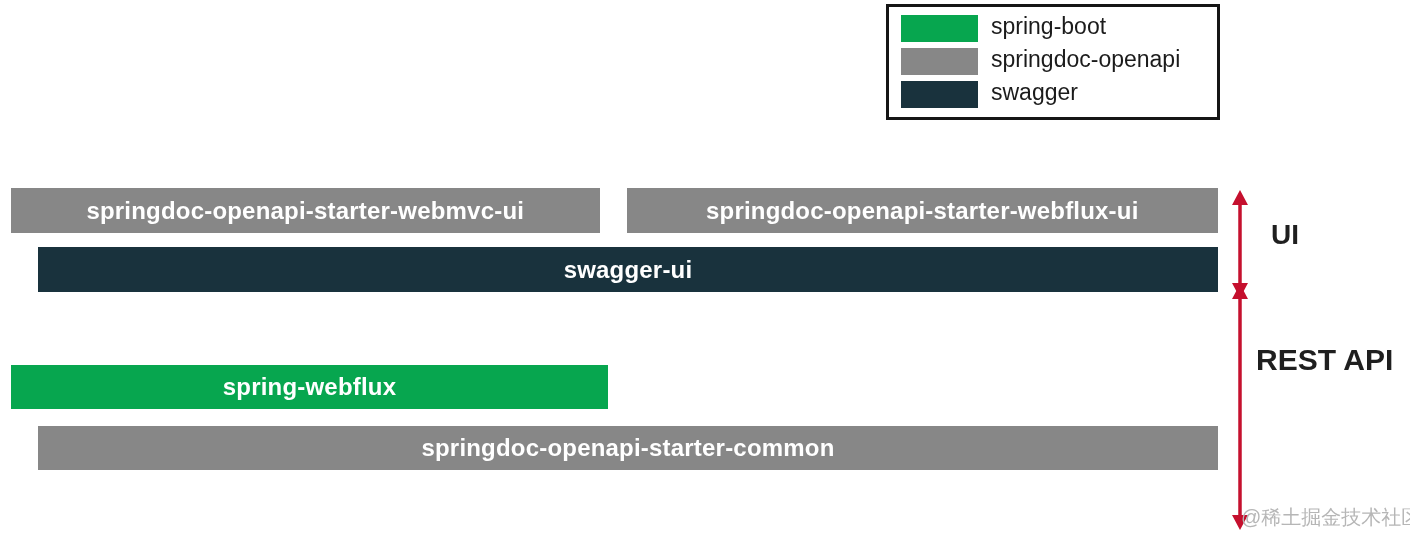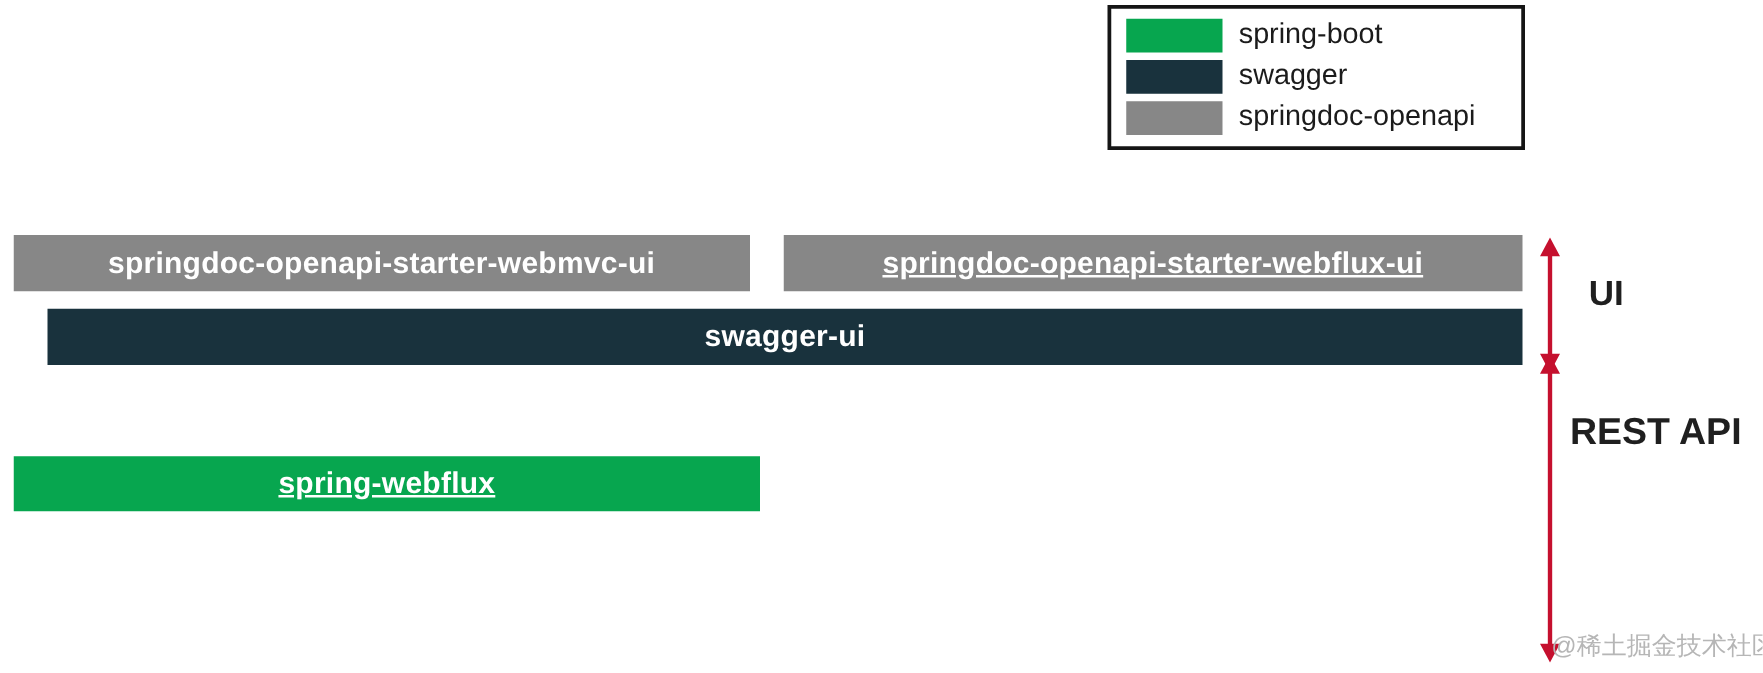--- a/index.html
+++ b/index.html
@@ -25,72 +25,75 @@
 
   
   .bars { position: absolute; left: 11px; top: 188px; width: 1207px; height: 340px; }
   .bar-row { position: absolute; left: 0; width: 100%; display: flex; gap: 27px; }
   .bar {
     color: #ffffff; font-weight: bold; font-size: 24px;
     display: flex; align-items: center; justify-content: center;
     letter-spacing: 0.2px; box-sizing: border-box;
   }
   .col1 { width: 594px; }
-  .col2 { width: 597px; text-decoration: underline; }
+  .col2 { width: 597px; }
   .full { width: 1207px; margin-left: 27px; }
   .h45 { height: 45px; }
   .h44 { height: 44px; }
   .bg-springdoc { background: var(--c-springdoc); }
   .bg-swagger   { background: var(--c-swagger); }
   .bg-spring    { background: var(--c-spring); }
 
   
   .arrow-svg { position: absolute; left: 1224px; top: 186px; width: 32px; height: 348px; }
   .arrow-svg line    { stroke: var(--c-arrow); stroke-width: 3.5; }
   .arrow-svg polygon { fill: var(--c-arrow); }
   .side-label { position: absolute; font-weight: bold; color: #1f1f1f; line-height: 1; }
   .ui-label   { left: 1271px; top: 221px; font-size: 28px; }
-  .rest-label { left: 1256px; top: 331px; font-size: 30px; }
+  .rest-label { left: 1256px; top: 345px; font-size: 30px; }
 
   
   .watermark {
     position: absolute; left: 1241px; top: 505px;
     font-size: 20px; color: #b6b6b6; white-space: nowrap; line-height: 1.2;
   }
 </style>
 </head>
 <body>
 
 <div class="legend">
   <div class="legend-row">
     <span class="swatch bg-spring"></span>
     <span class="legend-label">spring-boot</span>
   </div>
   <div class="legend-row">
+    <span class="swatch bg-springdoc"></span>
+    <span class="legend-label">springdoc-openapi</span>
+  </div>
+  <div class="legend-row">
     <span class="swatch bg-swagger"></span>
     <span class="legend-label">swagger</span>
-  </div>
-  <div class="legend-row">
-    <span class="swatch bg-springdoc"></span>
-    <span class="legend-label">springdoc-openapi</span>
   </div>
 </div>
 
 <div class="bars">
   <div class="bar-row" style="top:0px">
     <div class="bar col1 h45 bg-springdoc">springdoc-openapi-starter-webmvc-ui</div>
     <div class="bar col2 h45 bg-springdoc">springdoc-openapi-starter-webflux-ui</div>
   </div>
   <div class="bar-row" style="top:59px">
     <div class="bar full h45 bg-swagger">swagger-ui</div>
   </div>
   <div class="bar-row" style="top:116px">
   </div>
   <div class="bar-row" style="top:177px">
     <div class="bar col2 h44 bg-spring">spring-webflux</div>
+  </div>
+  <div class="bar-row" style="top:238px">
+    <div class="bar full h44 bg-springdoc">springdoc-openapi-starter-common</div>
   </div>
 </div>
 
 <svg class="arrow-svg" viewBox="0 0 32 348">
 
   <polygon points="16,4 8,19 24,19"></polygon>
   <line x1="16" y1="14" x2="16" y2="100"></line>
   <polygon points="16,112 8,97 24,97"></polygon>
 
   <polygon points="16,98 8,113 24,113"></polygon>

